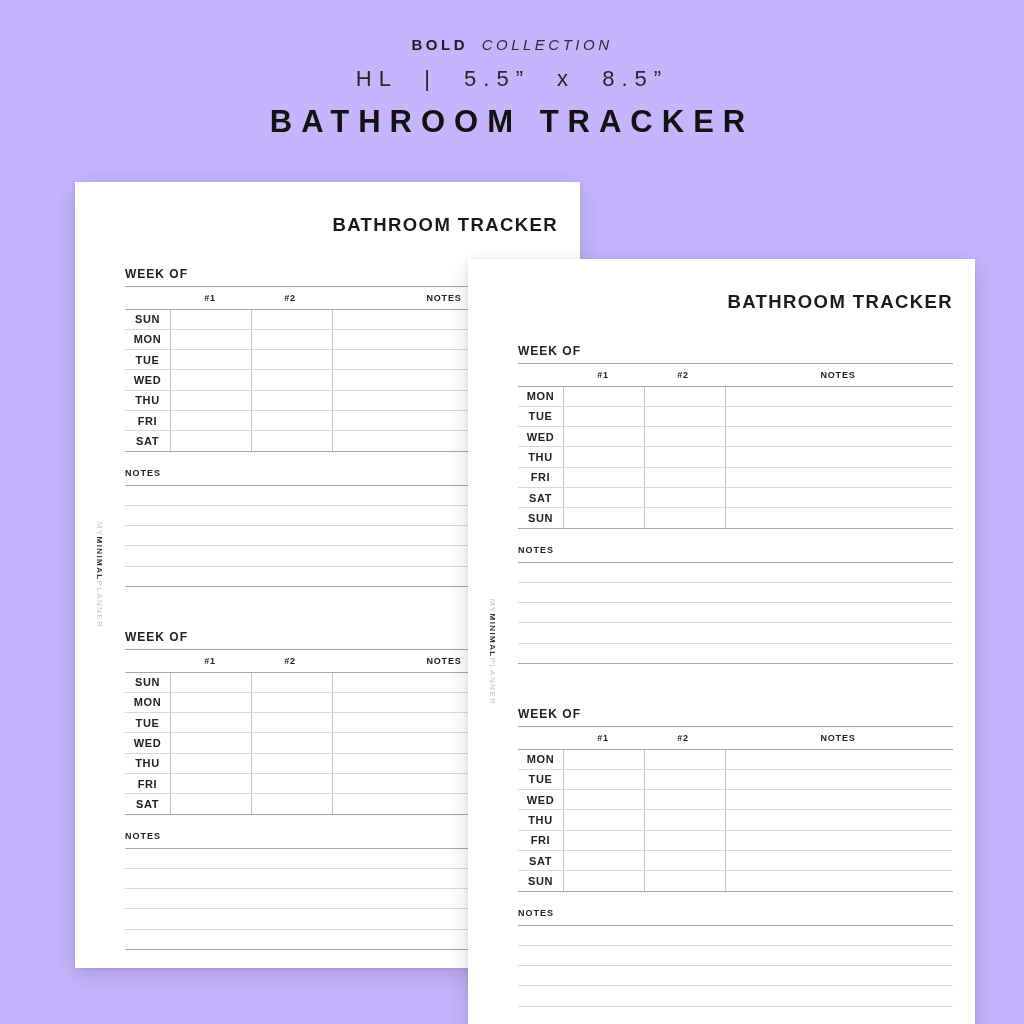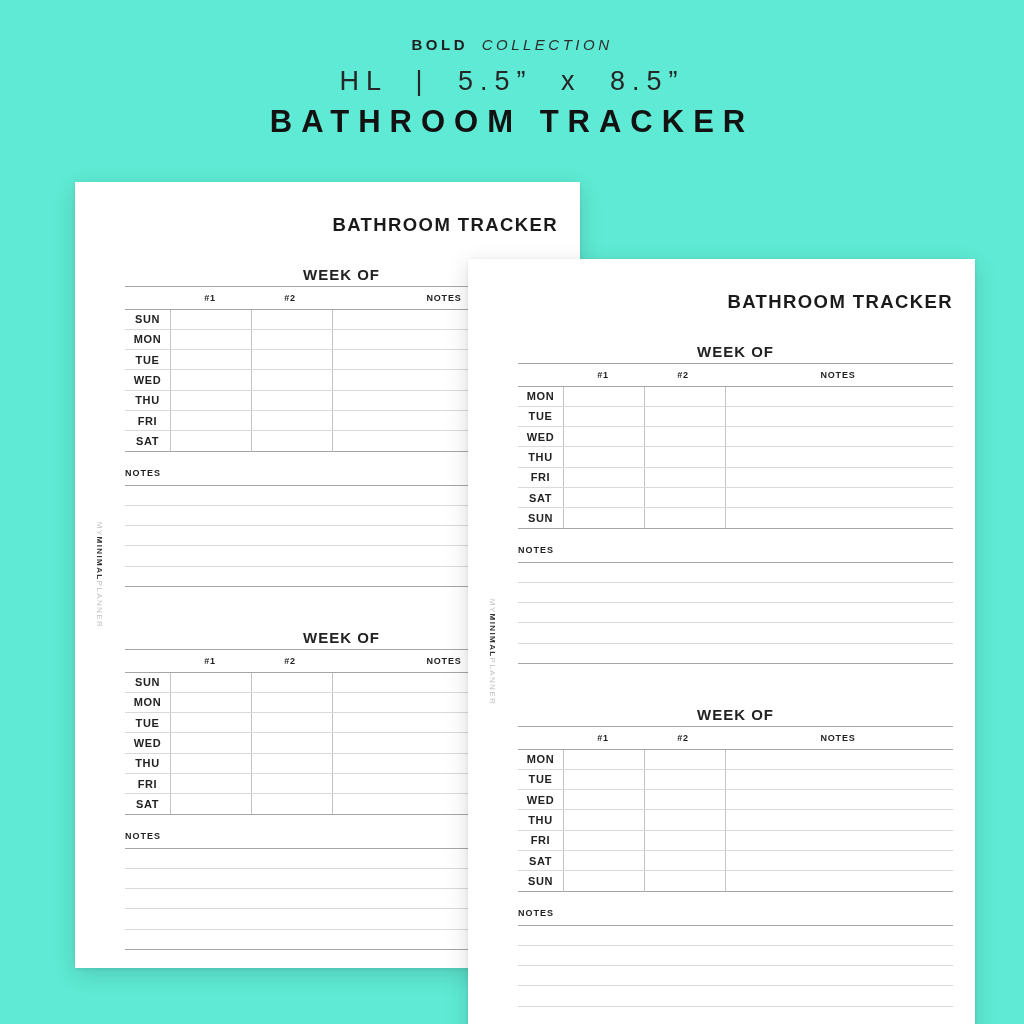--- a/index.html
+++ b/index.html
@@ -1,34 +1,34 @@
 <!DOCTYPE html>
 <html><head>
 <meta charset="utf-8">
 <style>
   html,body{margin:0;padding:0;}
   .canvas{
     position:relative;
     width:1024px;height:1024px;
-    background:#5eead4;
+    background:#c4b5fd;
     overflow:hidden;
     font-family:"Liberation Sans", sans-serif;
     color:#1d1d1d;
   }
   
   .promo{position:absolute;left:0;top:0;width:1024px;text-align:center;}
   .collection-line{
     position:absolute;top:36px;left:0;width:100%;
     font-size:15px;letter-spacing:3.5px;color:#1f1f1f;
   }
   .collection-line .series{font-weight:700;}
   .collection-line .word{font-style:italic;font-weight:400;color:#2e2e2e;margin-left:6px;}
   .size-line{
     position:absolute;top:66px;left:0;width:100%;
-    font-size:27px;font-weight:400;letter-spacing:7px;word-spacing:14px;color:#262626;
+    font-size:22px;font-weight:400;letter-spacing:7px;word-spacing:14px;color:#262626;
   }
   .main-title{
     position:absolute;top:104px;left:0;width:100%;margin:0;
     font-size:31px;font-weight:700;letter-spacing:9px;color:#121212;
   }
   
   .page{
     position:absolute;background:#ffffff;
     box-shadow:0 6px 22px rgba(0,0,0,0.14), 0 1px 4px rgba(0,0,0,0.08);
   }
@@ -44,22 +44,22 @@
     writing-mode:vertical-rl;
     font-size:8px;letter-spacing:1.4px;line-height:10px;white-space:nowrap;
   }
   .brand-vert .b-light{color:#c2c2c2;font-weight:400;}
   .brand-vert .b-dark{color:#333333;font-weight:700;}
   
   .section{position:absolute;left:50px;right:22px;}
   .sec-1{top:87px;}
   .sec-2{top:450px;}
   .wk-label{
-    font-size:15px;font-weight:700;letter-spacing:1px;color:#222;
-    padding-bottom:6px;border-bottom:1.5px solid #a6a6a6;height:11px;line-height:11px;text-align:center;
+    font-size:12px;font-weight:700;letter-spacing:1px;color:#222;
+    padding-bottom:6px;border-bottom:1.5px solid #a6a6a6;height:11px;line-height:11px;
   }
   .col-headers{display:flex;height:21.5px;align-items:center;border-bottom:1.5px solid #a6a6a6;}
   .col-headers .hcell{font-size:9px;font-weight:700;letter-spacing:0.8px;text-align:center;color:#222;}
   .cday{width:45px;flex:0 0 45px;}
   .c80{width:80px;flex:0 0 80px;}
   .cgrow{flex:1 1 auto;}
   .trow{display:flex;height:19.3px;border-bottom:1px solid #d9d9d9;}
   .trow.last{border-bottom:1.5px solid #a6a6a6;}
   .dcell{
     width:45px;flex:0 0 45px;display:flex;align-items:center;justify-content:center;

